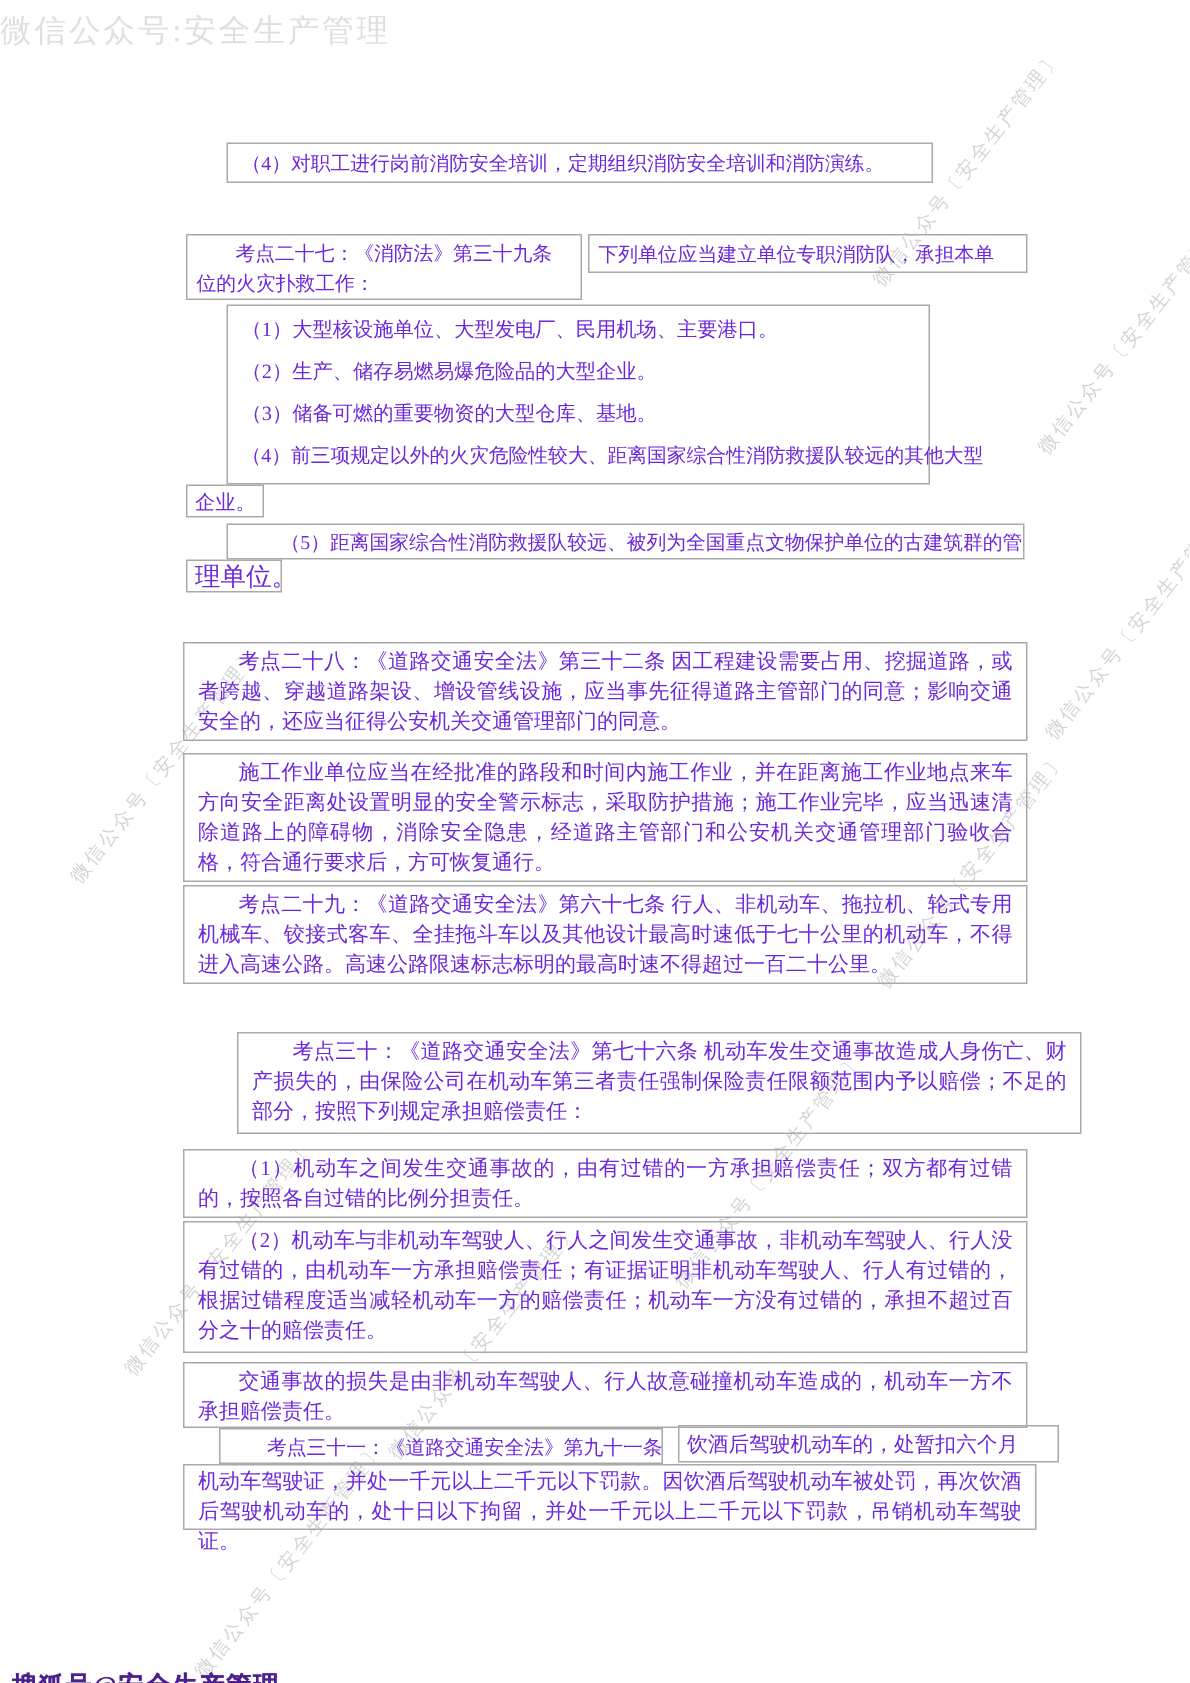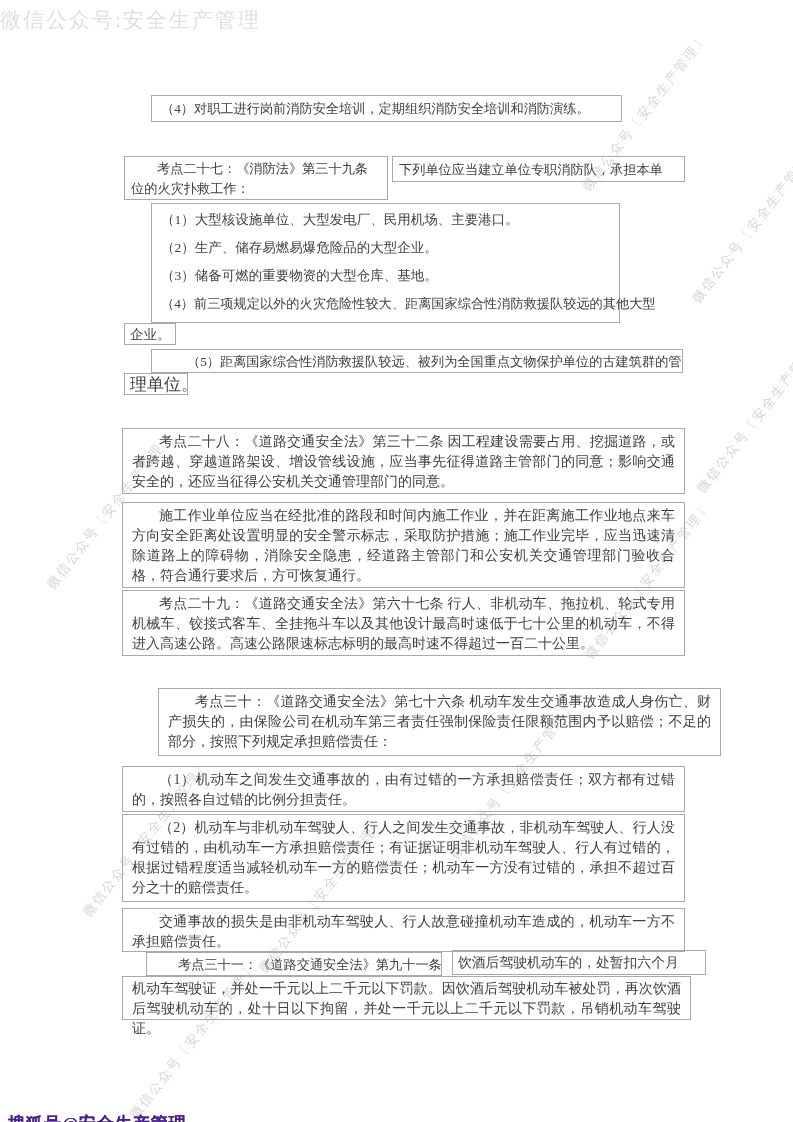--- a/index.html
+++ b/index.html
@@ -5,21 +5,21 @@
   html,body{margin:0;padding:0;}
   body{
     width:793px;height:1122px;position:relative;overflow:hidden;
     background:#ffffff;
     font-family:"Liberation Serif","DejaVu Serif",serif;
   }
   .page{position:absolute;inset:0;}
   .box{
     position:absolute;
     border:1px solid #a9a9a9;
-    color:#404040;
+    color:#6d28d9;
     font-size:14px;line-height:20px;
     padding:3px 9px;
     text-align:justify;
     box-sizing:border-box;
     background:transparent;
   }
   .indent{text-indent:27px;}
   .nowrap{white-space:nowrap;text-align:left;overflow:visible;}
   .tight{font-size:13.2px;}
   .items p{margin:0 0 8px 0;}

